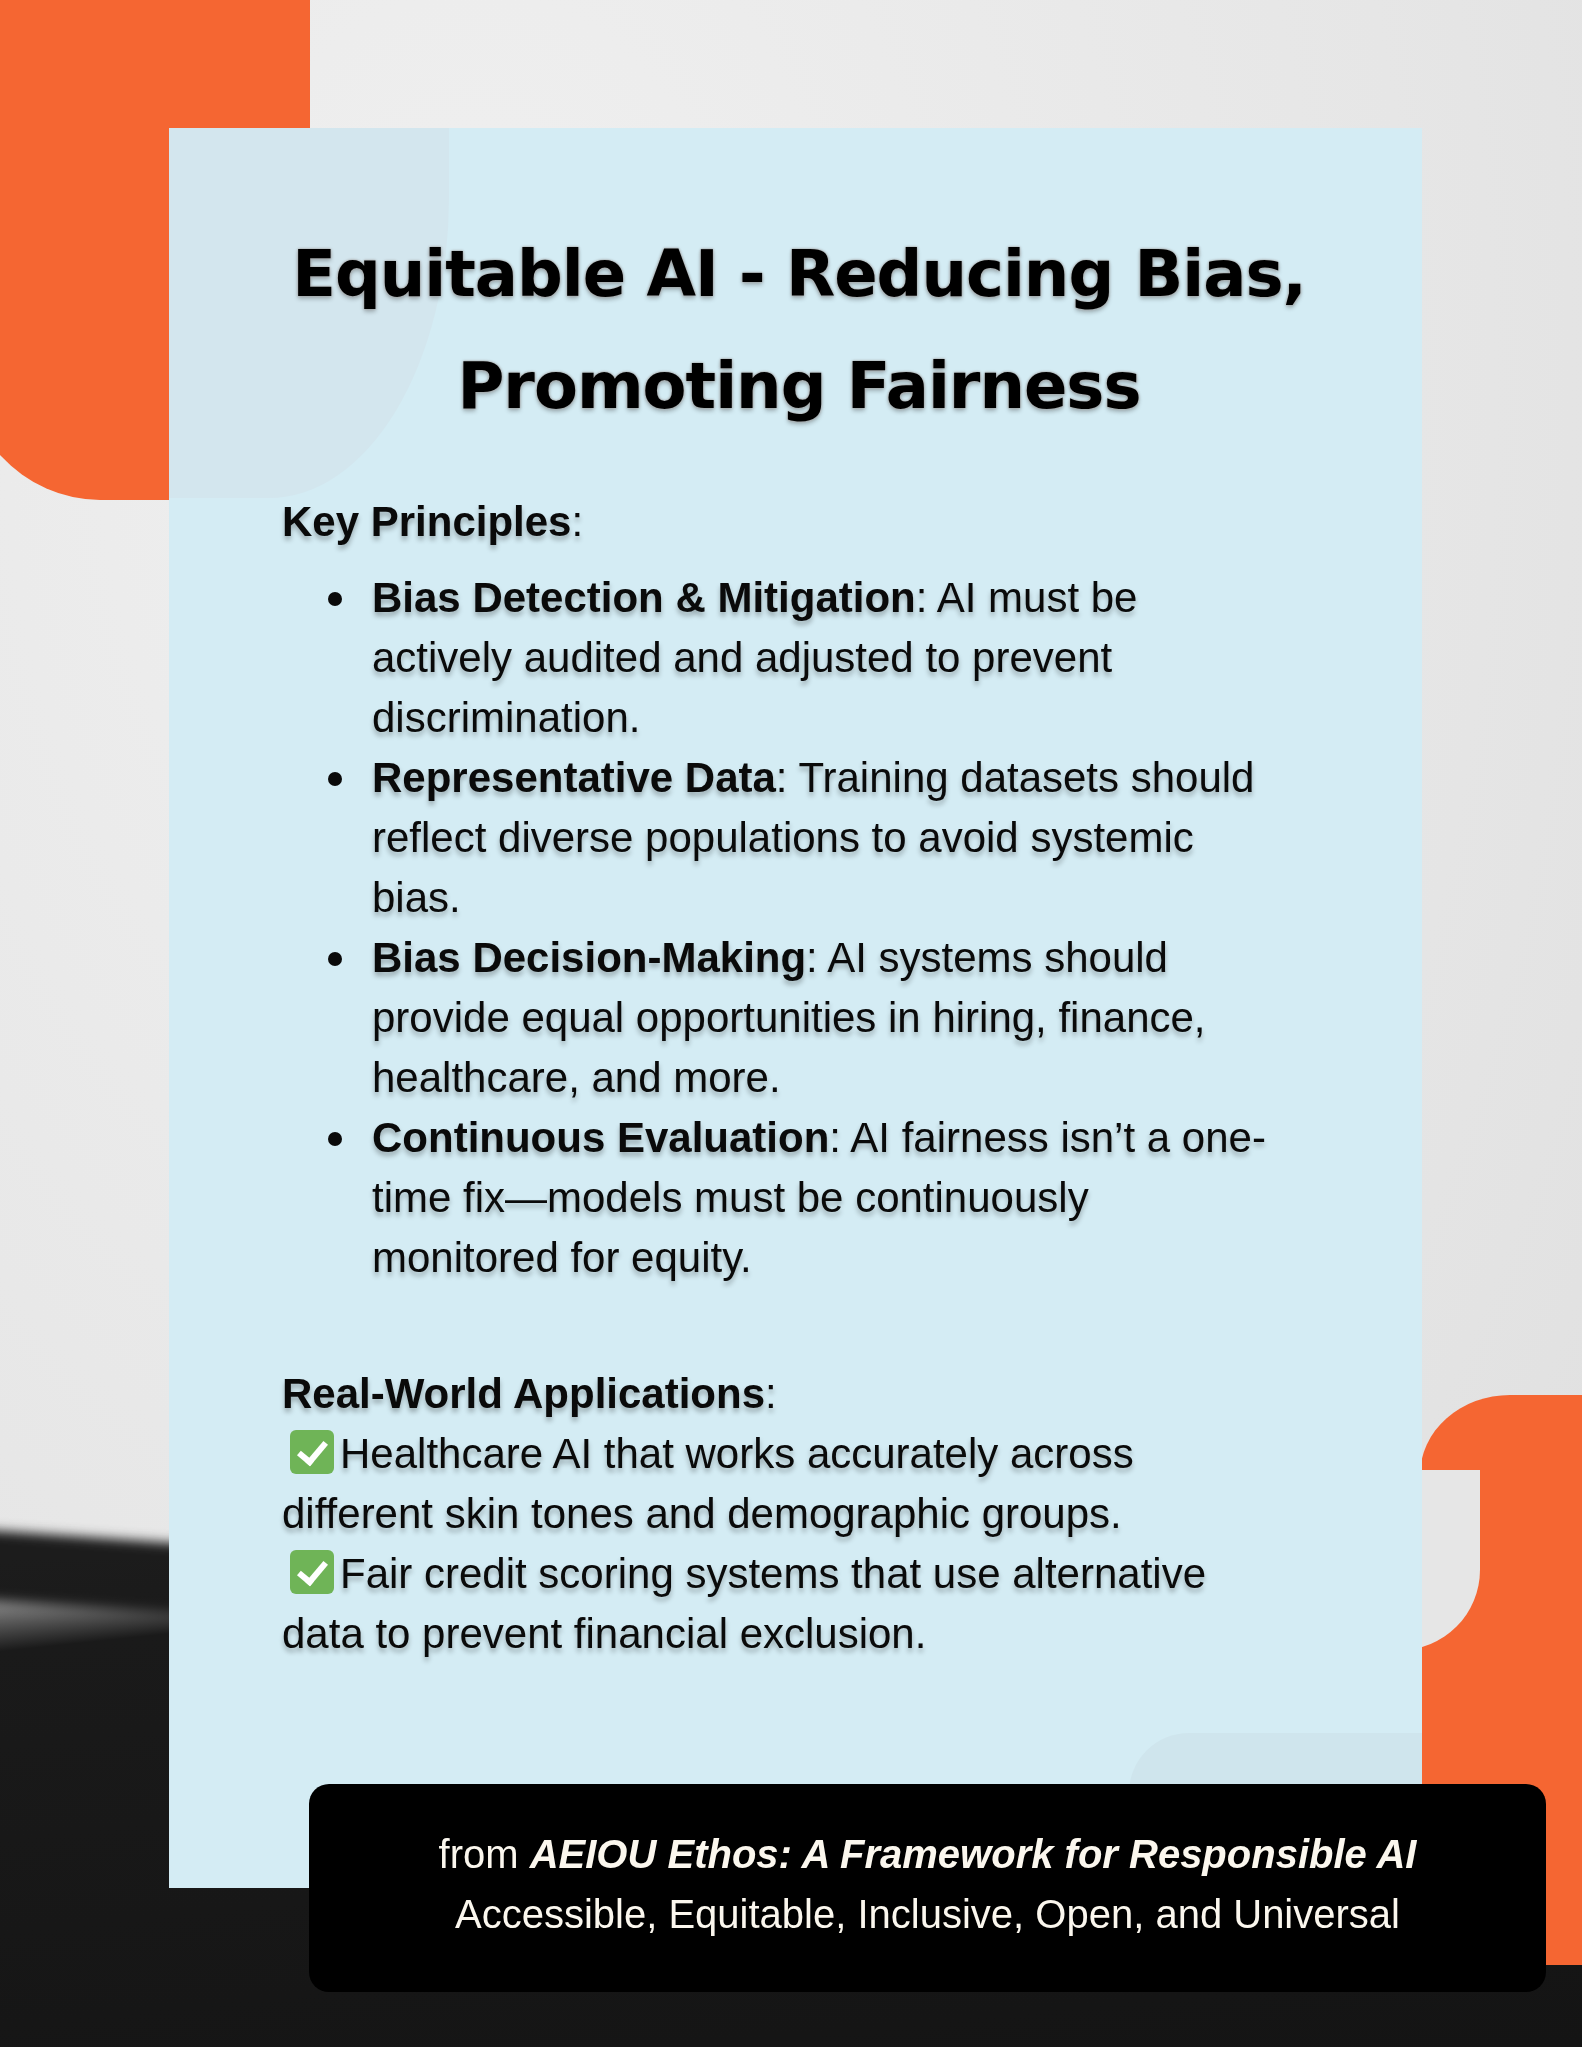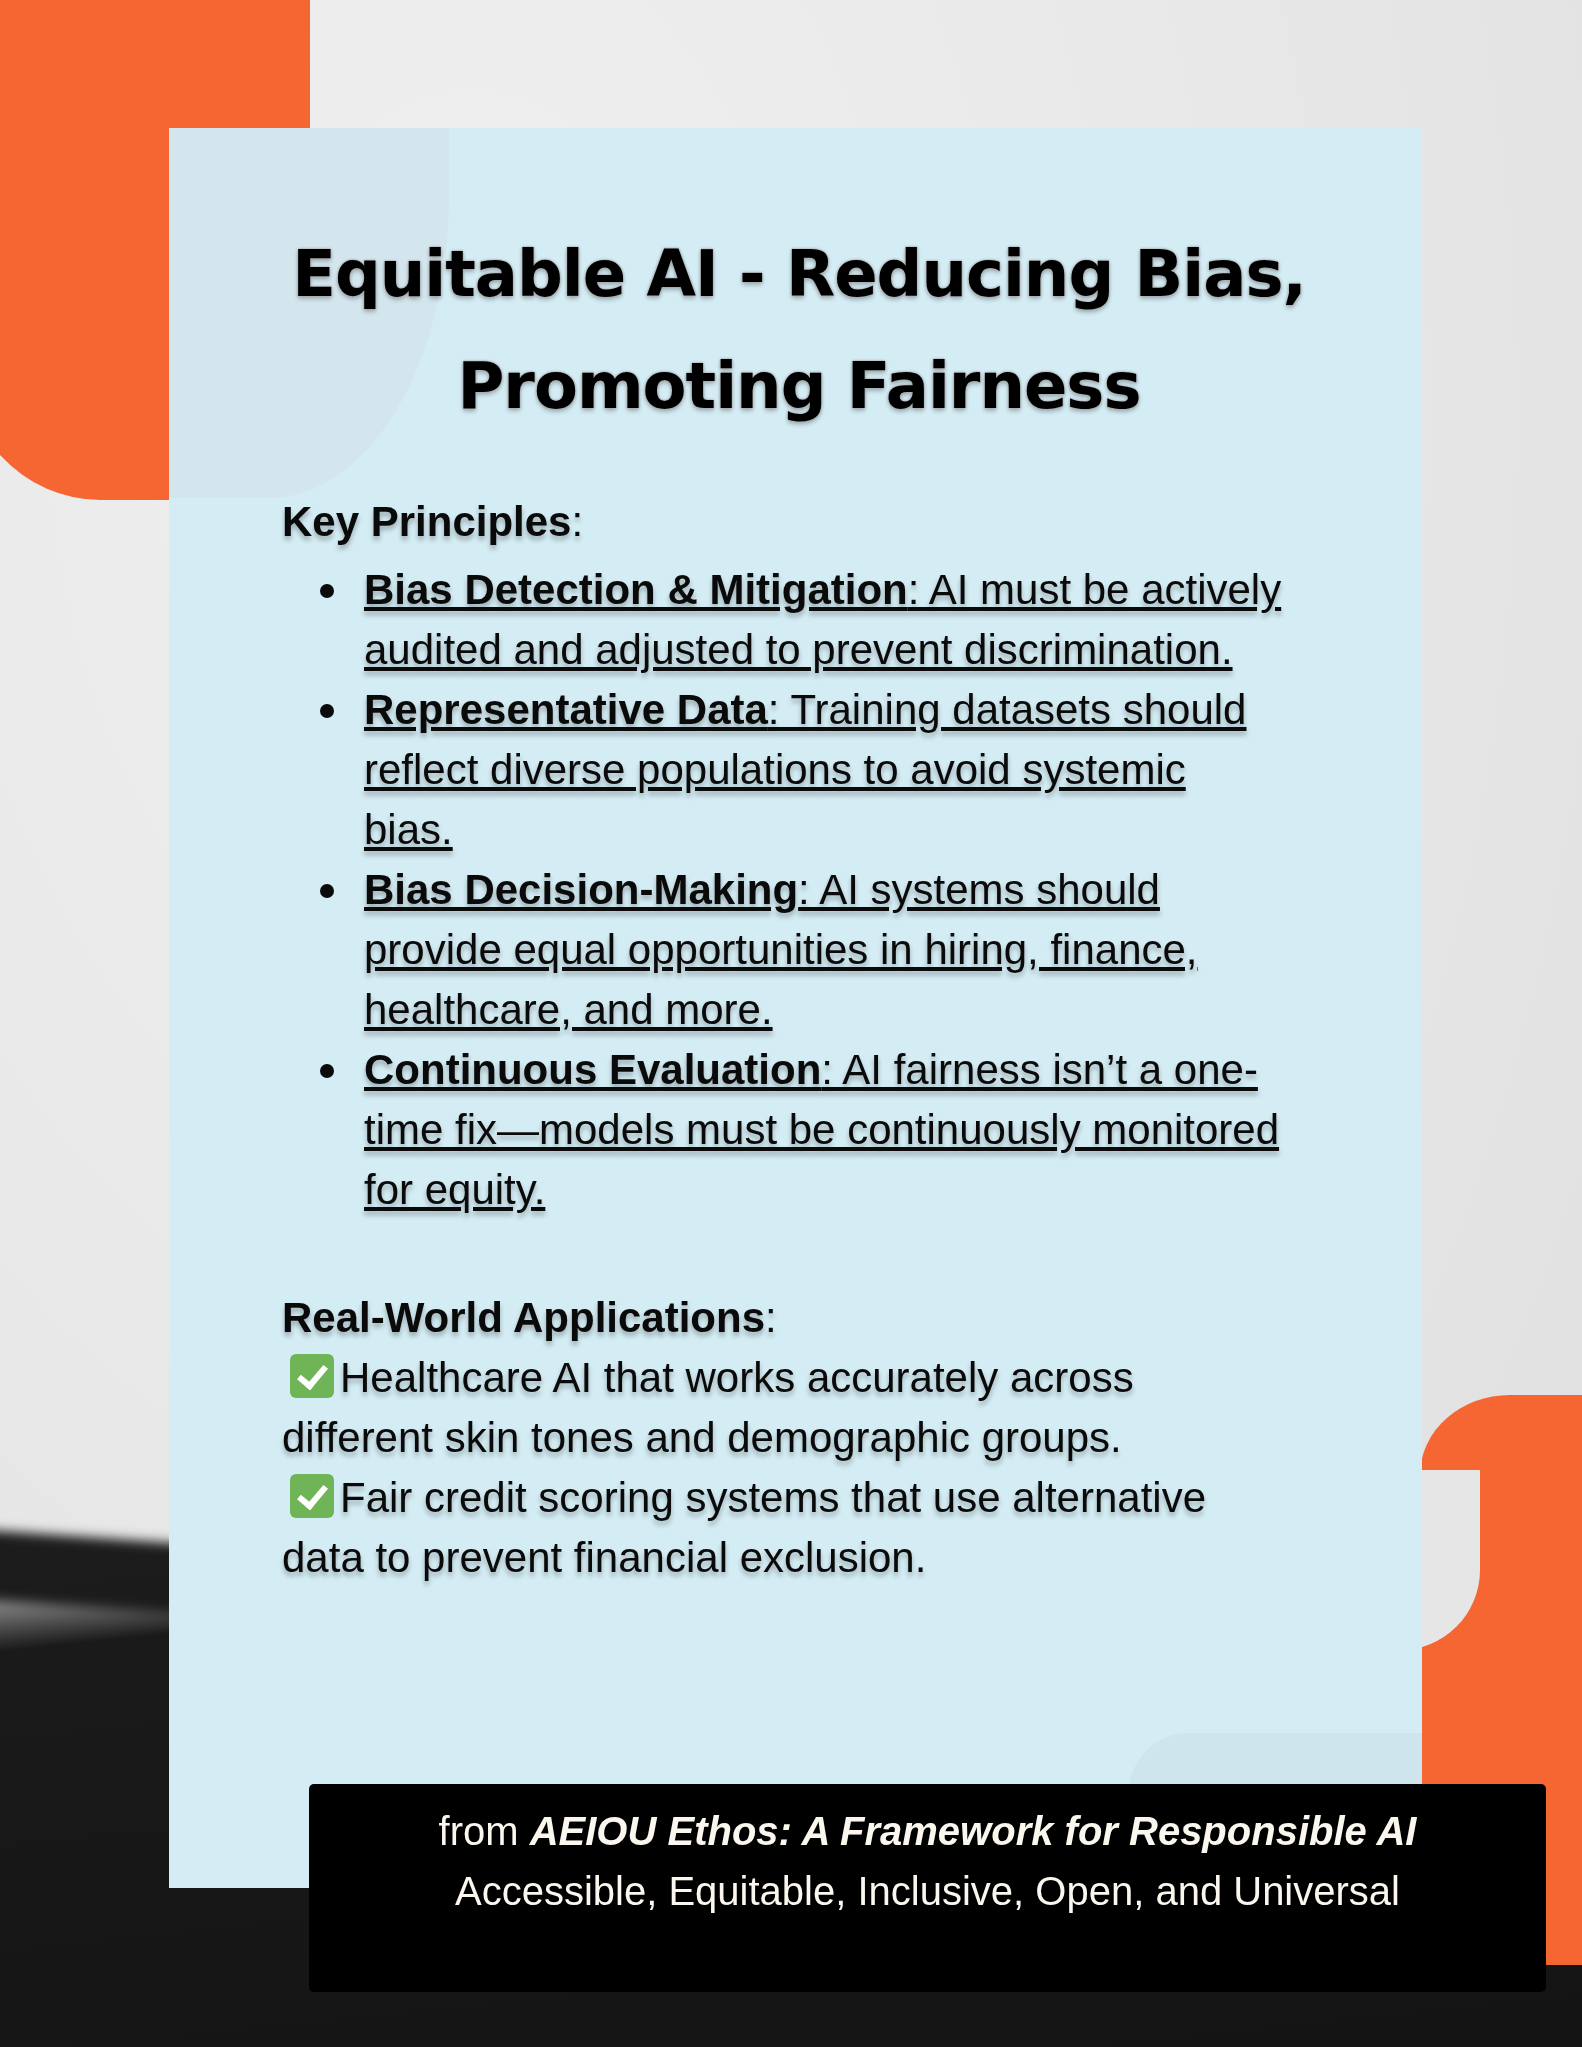--- a/index.html
+++ b/index.html
@@ -57,42 +57,42 @@
     font-size: 64px; line-height: 112px; color: #000;
     letter-spacing: -1px;
     text-shadow: 0 0 3px #a9a9a9, 0 0 2px #a9a9a9, 0 3px 4px rgba(0,0,0,.25);
   }
   .content {
     position: absolute; left: 282px; top: 492px; width: 1010px;
     font-family: "Liberation Sans", sans-serif; font-size: 42px; line-height: 60px; color: #0a0a0a;
     text-shadow: 0 4px 5px rgba(0,0,0,.28);
   }
   .section-heading { font-weight: bold; }
-  ul.principles { list-style: none; margin: 8px; padding: 0 0 0 74px; text-decoration: underline; }
+  ul.principles { list-style: none; margin: 16px; padding: 0 0 0 74px; }
   ul.principles li { position: relative; }
   .bullet {
     position: absolute; left: -44px; top: 24px; width: 14px; height: 14px;
     border-radius: 50%; background: #0a0a0a;
   }
   .term { font-weight: bold; }
   .spacer { height: 60px; }
   .check {
     display: inline-block; width: 44px; height: 44px; margin: 0 6px 0 8px;
     background: #6fb457; border-radius: 6px; vertical-align: -6px; position: relative;
   }
   .check::after {
     content: ""; position: absolute; left: 14px; top: 6px; width: 11px; height: 22px;
     border: solid #fff; border-width: 0 6px 6px 0; transform: rotate(40deg);
   }
   .footer {
     position: absolute; left: 309px; top: 1784px; width: 1237px; height: 208px;
-    background: #000; border-radius: 5px;
+    background: #000; border-radius: 20px;
     color: #fbf7ee; text-align: center;
     font-family: "Liberation Sans", sans-serif; font-size: 40px; line-height: 60px;
-    padding-top: 17px; box-sizing: border-box;
+    padding-top: 40px; box-sizing: border-box;
   }
   .footer .book { font-weight: bold; font-style: italic; }
 </style>
 </head>
 <body>
 
 <div class="bg-paper"></div>
 <div class="bg-streak2"></div>
 <div class="bg-streak"></div>
 <div class="bg-dark"></div>

